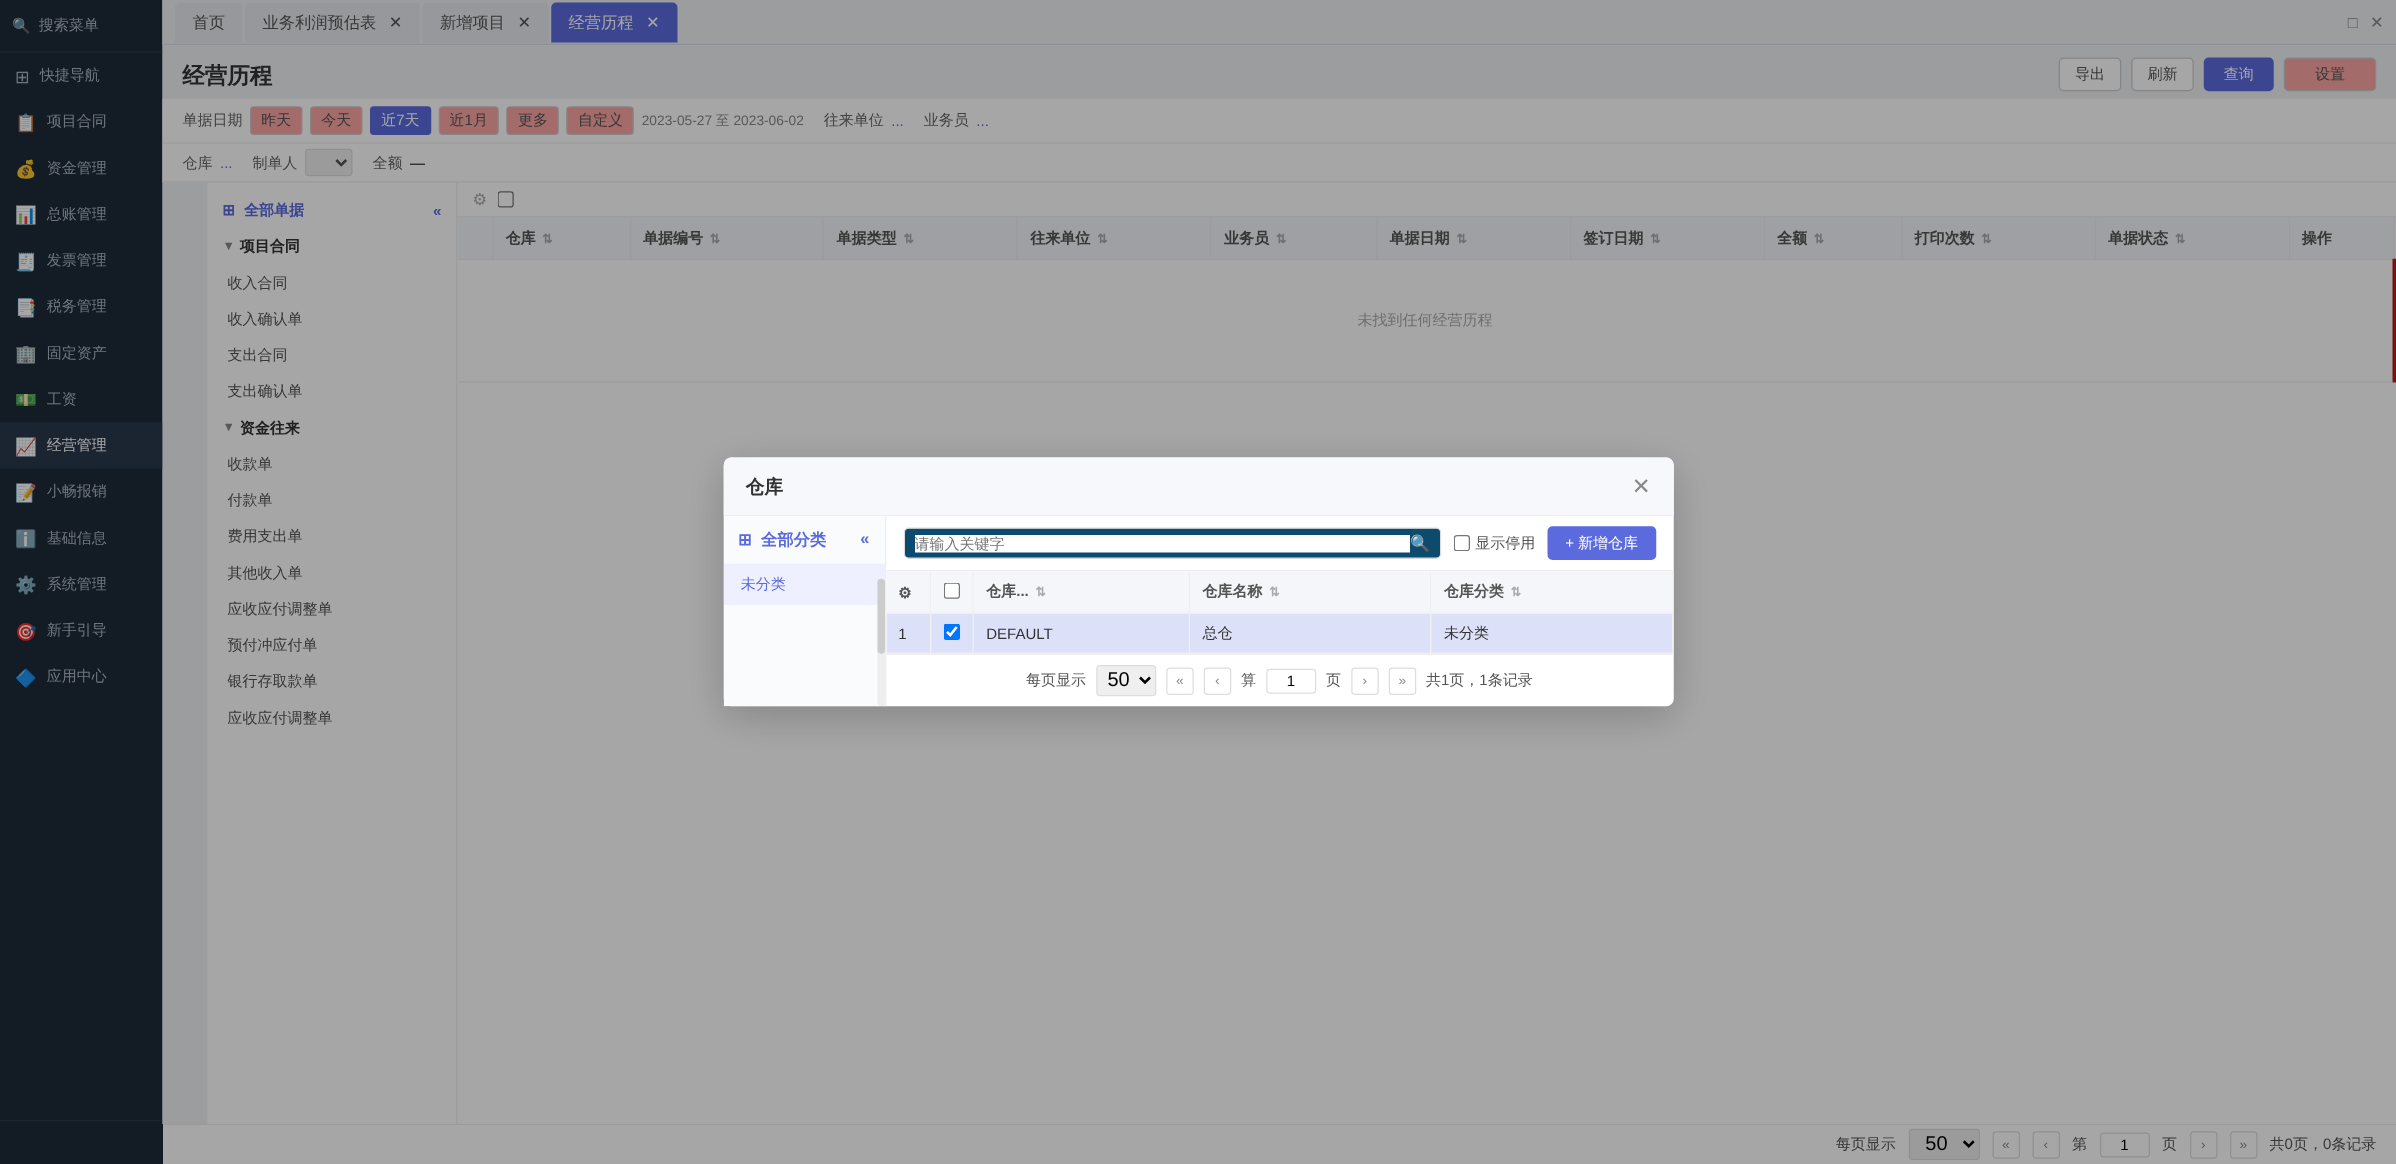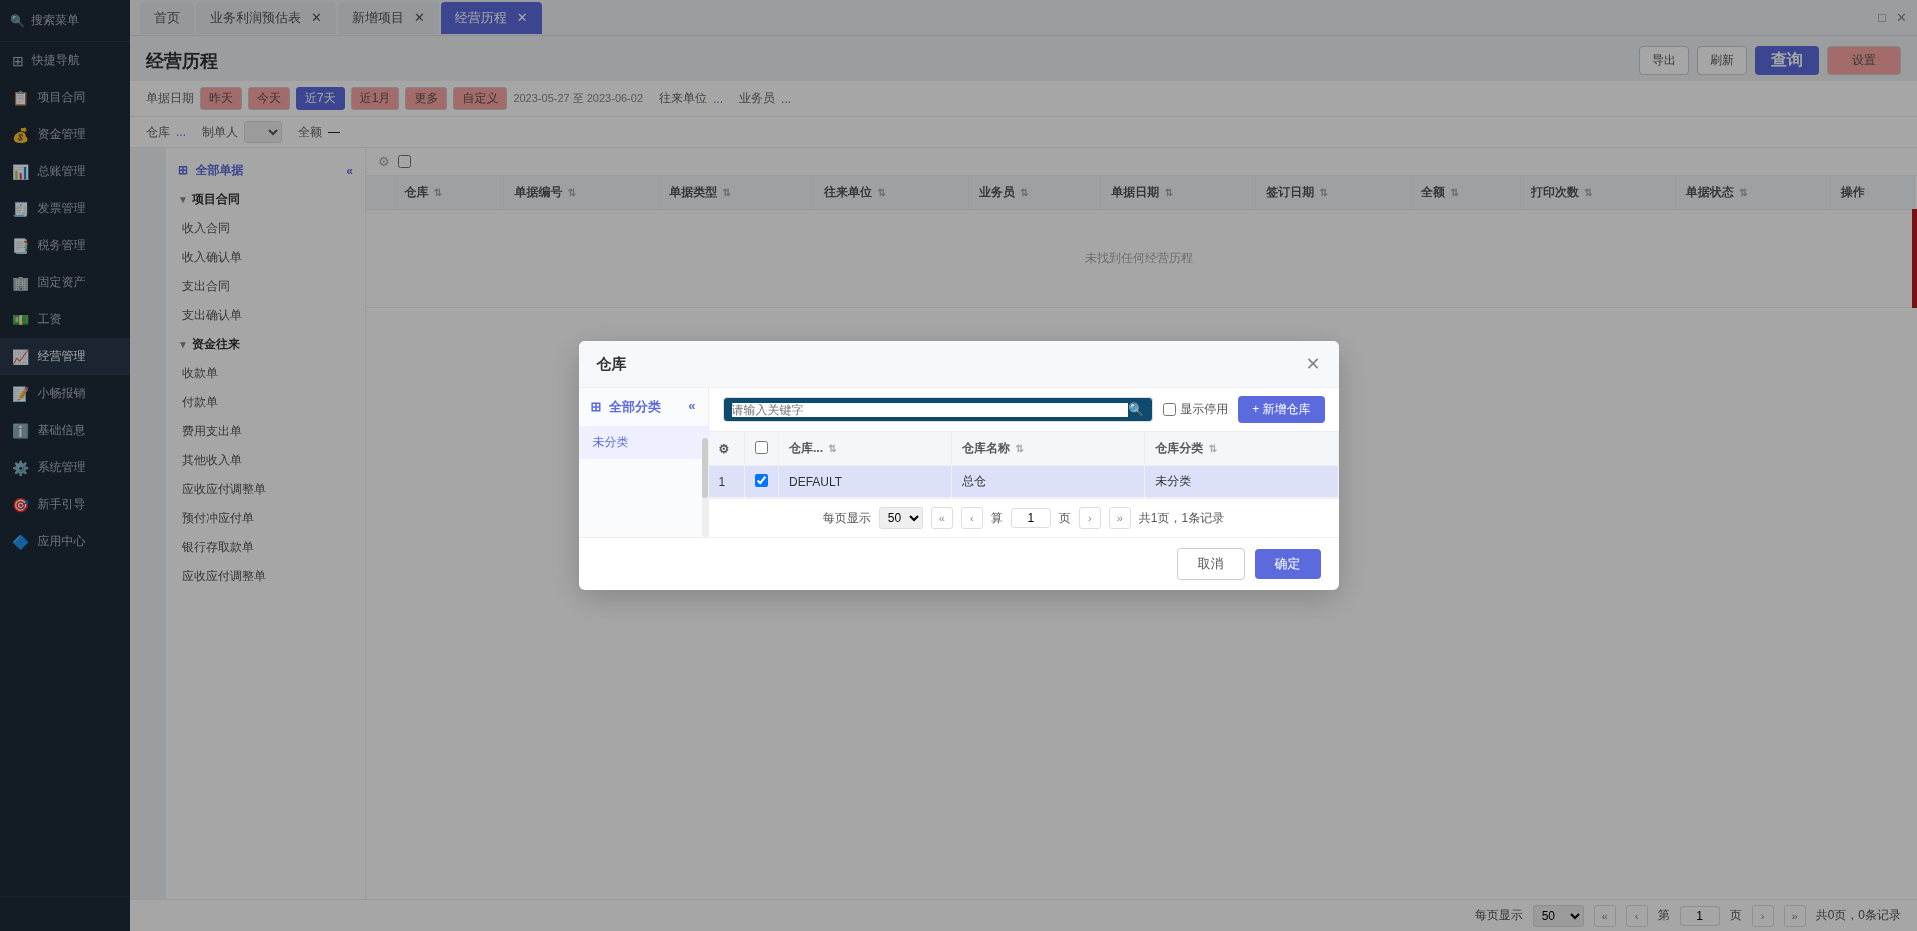--- a/index.html
+++ b/index.html
@@ -115,22 +115,21 @@
       color: #555;
       font-size: 12px;
     }
     .btn-query {
       padding: 4px 16px;
       background: #5b6bde;
       color: #fff;
       border: none;
       border-radius: 4px;
       cursor: pointer;
-      font-size: 16px;
-      font-weight: bold;
+      font-size: 12px;
     }
     .btn-settings {
       padding: 4px 24px;
       border: 1px solid #ccc;
       background: #fca5a5;
       border-radius: 4px;
       cursor: pointer;
       color: #555;
       font-size: 12px;
     }
@@ -258,21 +257,21 @@
       background: #f5f6fa;
       border-bottom: 1px solid #eee;
       border-right: 1px solid #eee;
       padding: 8px 10px;
       text-align: left;
       color: #555;
       white-space: nowrap;
     }
     table td {
       border-bottom: 1px solid #f0f0f0;
-      border-right: 5px solid #b91c1c;
+      border-right: 3px solid #b91c1c;
       padding: 7px 10px;
       color: #333;
       font-size: 12px;
     }
     .no-data { text-align: center; padding: 40px; color: #aaa; }
 
     
     .overlay {
       position: fixed;
       top: 0; left: 0; right: 0; bottom: 0;
@@ -467,21 +466,22 @@
       color: #fff;
       border: none;
       border-radius: 4px;
       cursor: pointer;
       font-size: 13px;
     }
     .per-page-select {
       border: 1px solid #ddd;
       border-radius: 3px;
       padding: 2px 4px;
-      font-size: 12px;
+      font-size: 16px;
+      text-align: center;
     }
     .modal-scrollbar {
       width: 6px;
       background: #eee;
       position: absolute;
       right: 0;
       top: 50px;
       bottom: 0;
       border-radius: 3px;
     }
@@ -832,24 +832,20 @@
           <span>算</span>
           <input class="page-input" type="text" value="1" style="">
           <span>页</span>
           <button class="page-nav-btn">›</button>
           <button class="page-nav-btn">»</button>
           <span>共1页，1条记录</span>
         </div>
       </div>
     </div>
 
-    <div class="modal-action-footer">
-      <button class="btn-cancel">取消</button>
-      <button class="btn-confirm">确定</button>
-    </div>
   </div>
 </div>
 
 <div class="taskbar">
   <span class="taskbar-icon" style="background:#c00;color:#fff;padding:2px 5px;border-radius:3px;font-size:12px;">S</span>
   <span class="taskbar-icon" style="color:#aaa;">·</span>
   <span class="taskbar-icon">🎤</span>
   <span class="taskbar-icon">⊞</span>
   <span class="taskbar-icon">▼</span>
   <span class="taskbar-time">17:52</span>

